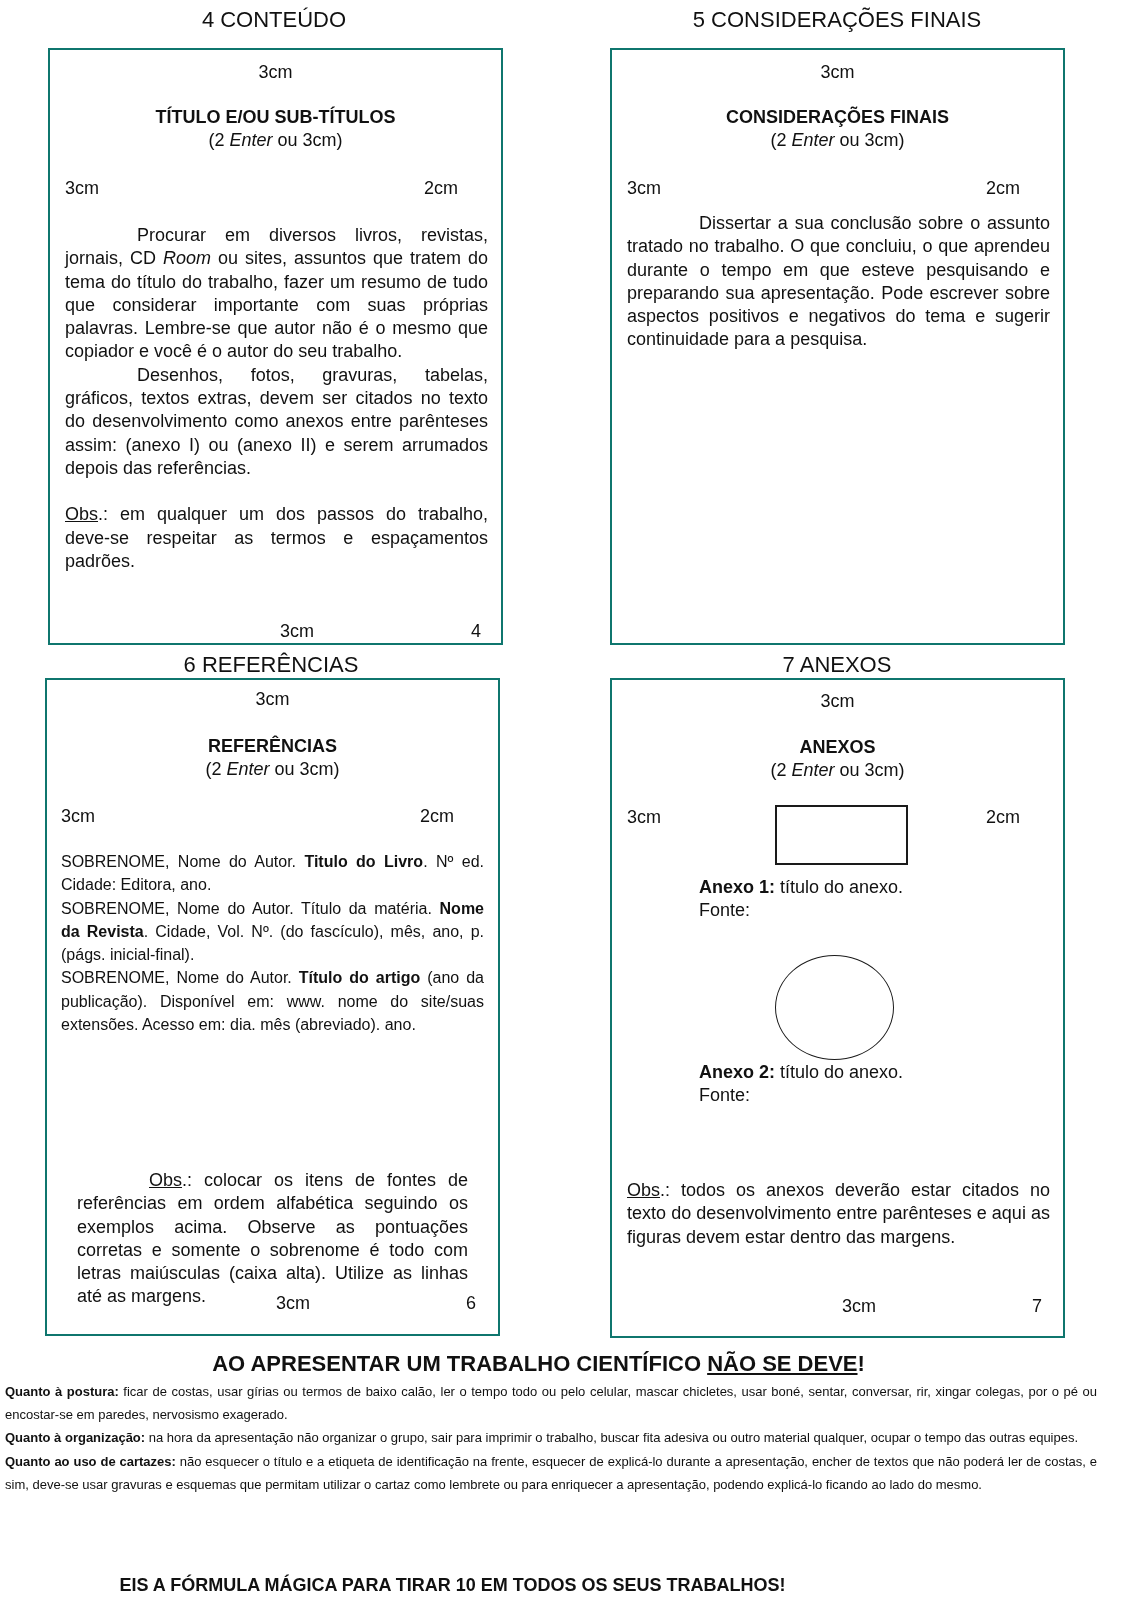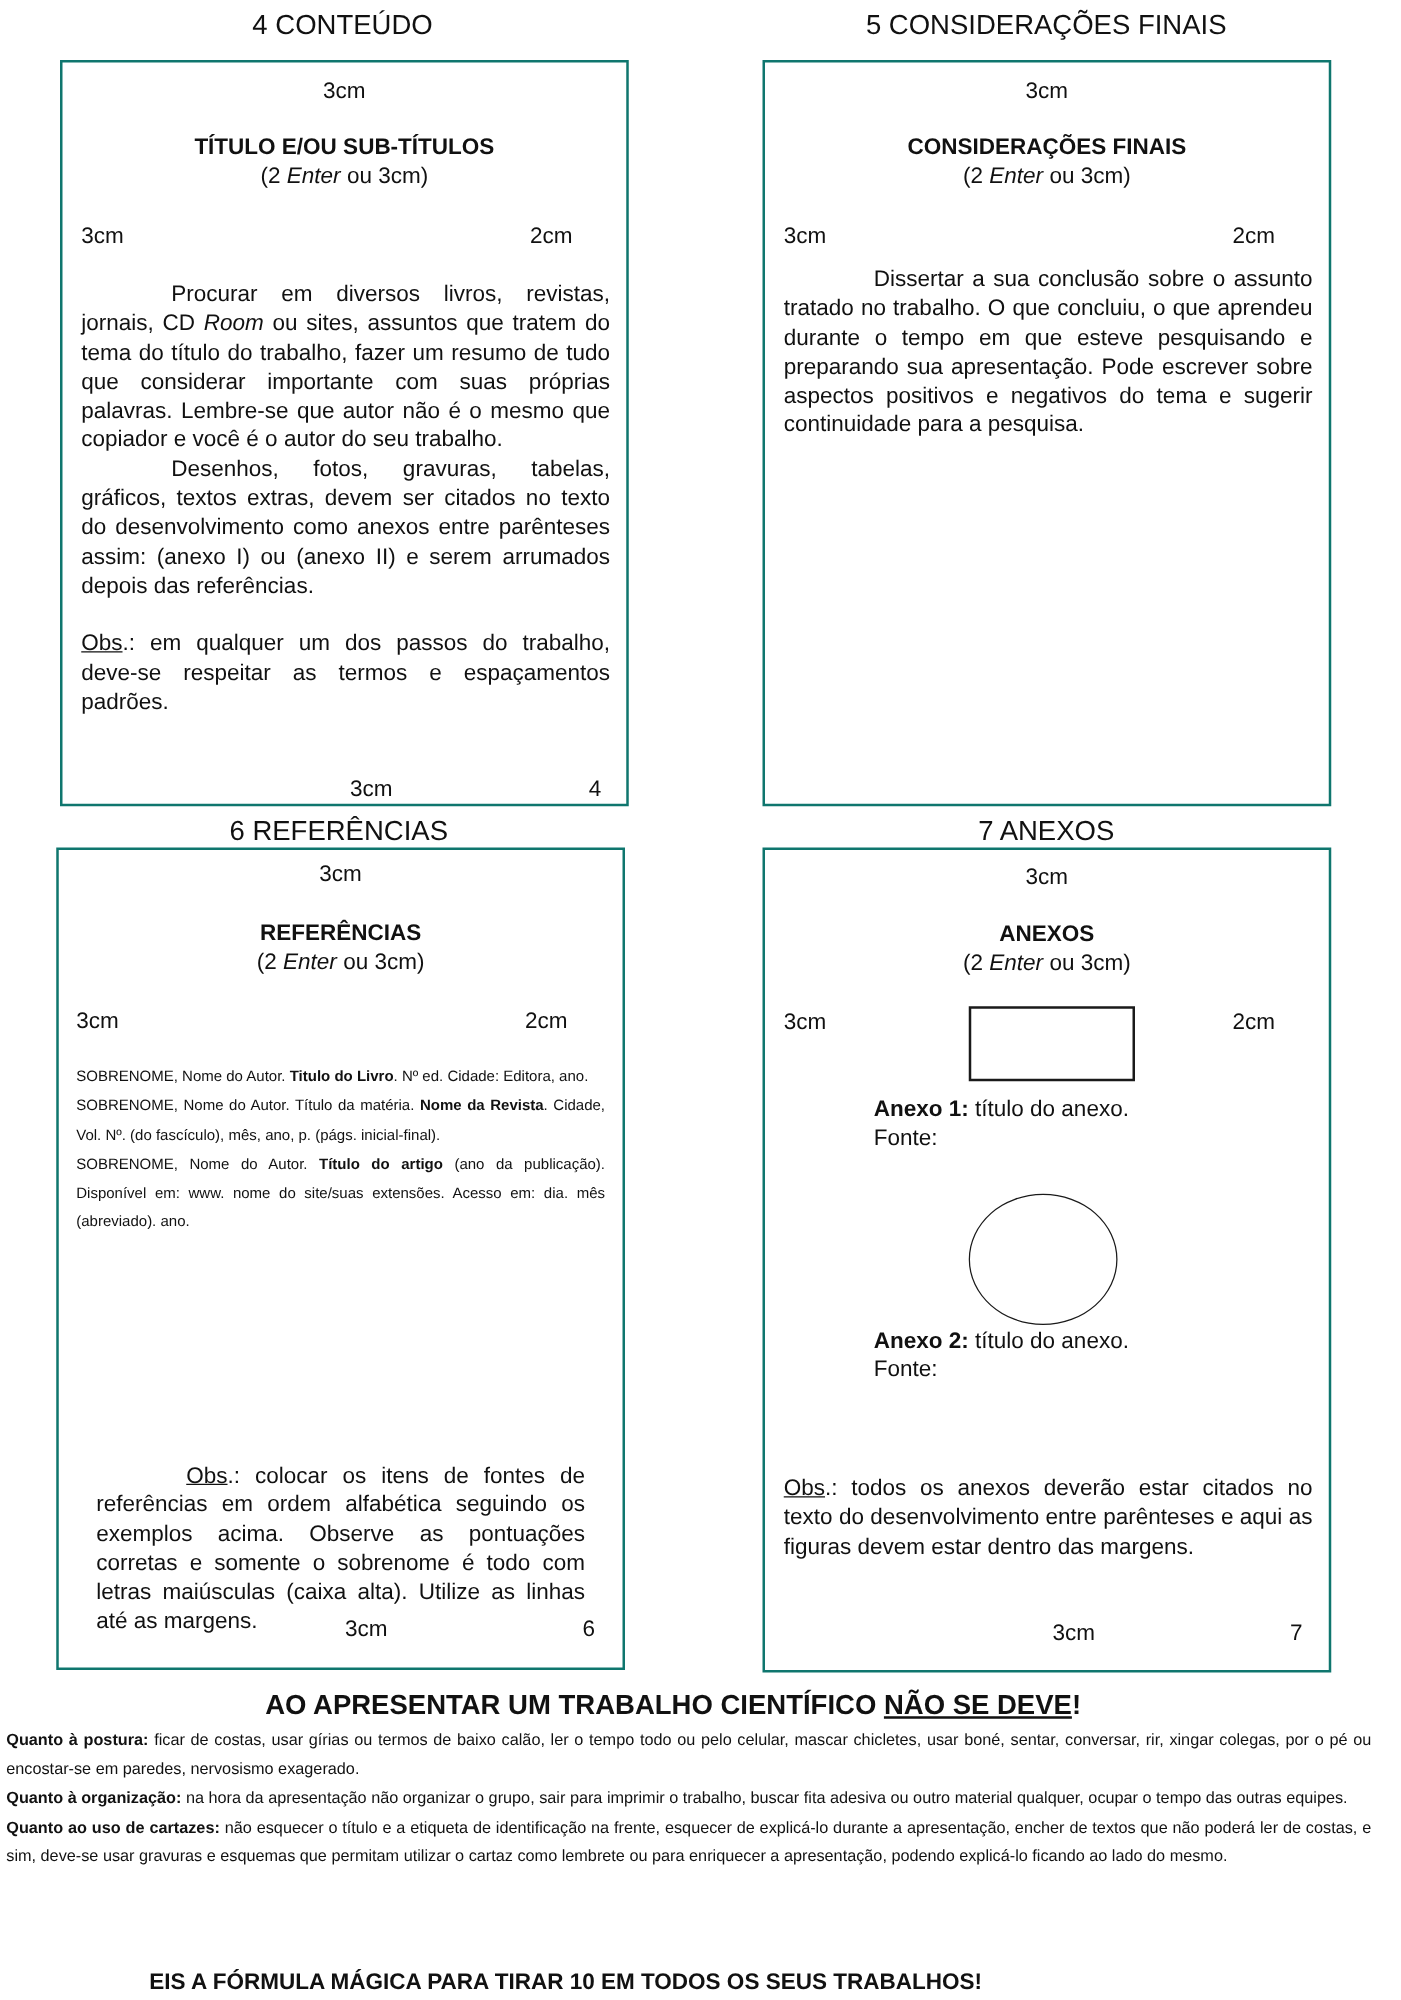--- a/index.html
+++ b/index.html
@@ -15,21 +15,21 @@
     position: absolute; border: 2px solid #0f766e; box-sizing: border-box; background: #fff;
   }
   .abs { position: absolute; white-space: nowrap; font-size: 18px; }
   .center { text-align: center; }
   .ptitle { font-weight: bold; font-size: 18px; }
   .body-text {
     position: absolute; font-size: 18px; line-height: 23.3px; text-align: justify;
   }
   .indent { text-indent: 72px; }
   .ref-text {
-    position: absolute; font-size: 12px; line-height: 23.3px; text-align: justify;
+    position: absolute; font-size: 16px; line-height: 23.3px; text-align: justify;
   }
   .u { text-decoration: underline; }
   .b { font-weight: bold; }
   .i { font-style: italic; }
   .fig-rect {
     position: absolute; border: 2px solid #1a1a1a; box-sizing: border-box;
   }
   .fig-ellipse {
     position: absolute; border: 1.5px solid #1a1a1a; border-radius: 50%; box-sizing: border-box;
   }

